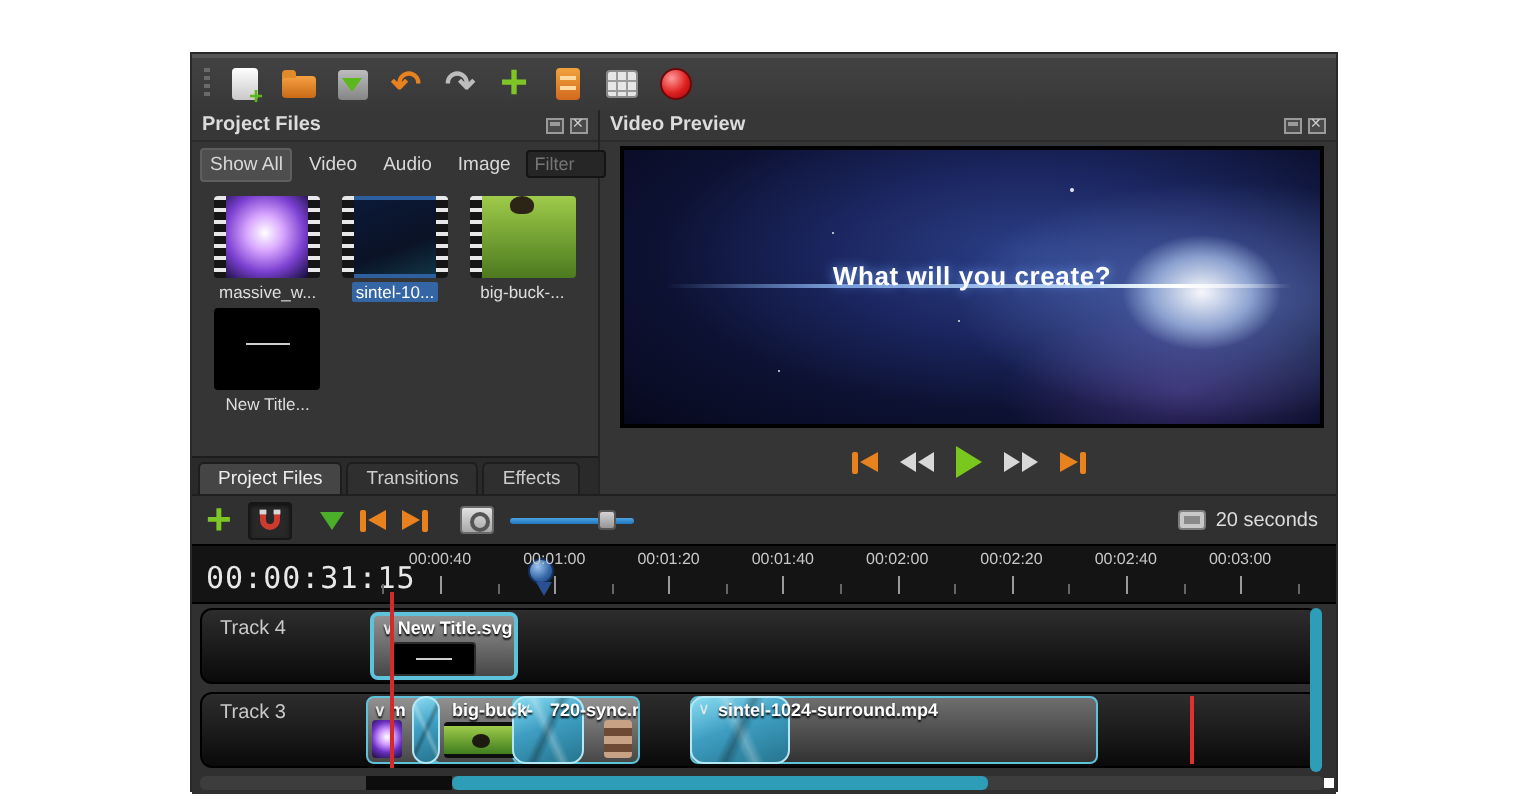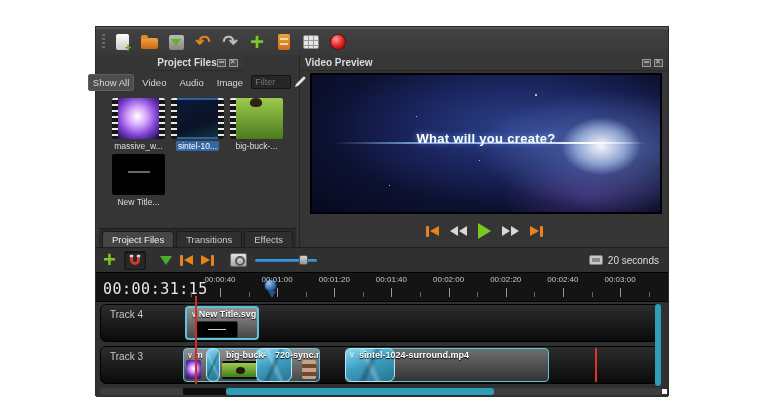--- a/index.html
+++ b/index.html
@@ -20,21 +20,21 @@
   .i-undo{color:#e8821e;font-size:18px;font-weight:bold;line-height:16px;}
   .i-redo{color:#bdbdbd;font-size:18px;font-weight:bold;line-height:16px;}
   .i-plus{color:#7dc625;font-size:24px;font-weight:900;line-height:14px;}
   .i-profile{width:12px;height:16px;background:linear-gradient(#f0a33c,#d2691e);border-radius:2px;position:relative;}
   .i-profile:after{content:'';position:absolute;left:2px;top:4px;width:8px;height:2px;background:#ffd9a0;box-shadow:0 5px 0 #ffd9a0;}
   .i-film{width:16px;height:14px;background:#e6e6e6;border:1px solid #8a8a8a;border-radius:2px;
     background-image:linear-gradient(#9a9a9a 1px,transparent 1px),linear-gradient(90deg,#9a9a9a 1px,transparent 1px);background-size:5px 5px;background-position:-1px -1px;}
   .i-record{width:16px;height:16px;border-radius:50%;background:radial-gradient(circle at 35% 30%,#ff9a9a,#e02020 55%,#8f0a0a);border:1px solid #6d0808;}
   
   .panels{position:absolute;top:26px;left:0;width:572px;height:192px;display:flex;background:#353535;}
-  .left-panel{width:204px;border-right:1px solid #232323;display:flex;flex-direction:column;align-items:center;}
+  .left-panel{width:204px;border-right:1px solid #232323;display:flex;flex-direction:column;}
   .panel-head{height:16px;display:flex;align-items:center;padding:0 5px;background:#373737;border-bottom:1px solid #2a2a2a;}
   .panel-title{font-size:10px;font-weight:bold;color:#dcdcdc;}
   .dock-icons{margin-left:auto;display:flex;gap:3px;align-items:center;}
   .dk{width:9px;height:8px;border:1px solid #9a9a9a;position:relative;background:#4a4a4a;}
   .dk-float:after{content:'';position:absolute;left:1px;top:1px;right:1px;height:2px;background:#9a9a9a;}
   .dk-close:after{content:'\2715';position:absolute;left:0;top:-2px;font-size:7px;color:#cfcfcf;}
   .filter-row{height:22px;display:flex;align-items:center;gap:3px;padding:0 4px;}
   .ftab{font-size:9.5px;color:#d8d8d8;padding:2px 4px;border:1px solid transparent;border-radius:2px;cursor:pointer;white-space:nowrap;}
   .ftab.active{background:#4e4e4e;border-color:#5e5e5e;}
   .filter-input{width:40px;height:14px;background:#262626;border:1px solid #141414;color:#b8b8b8;font-size:9px;padding:0 3px;border-radius:2px;}

